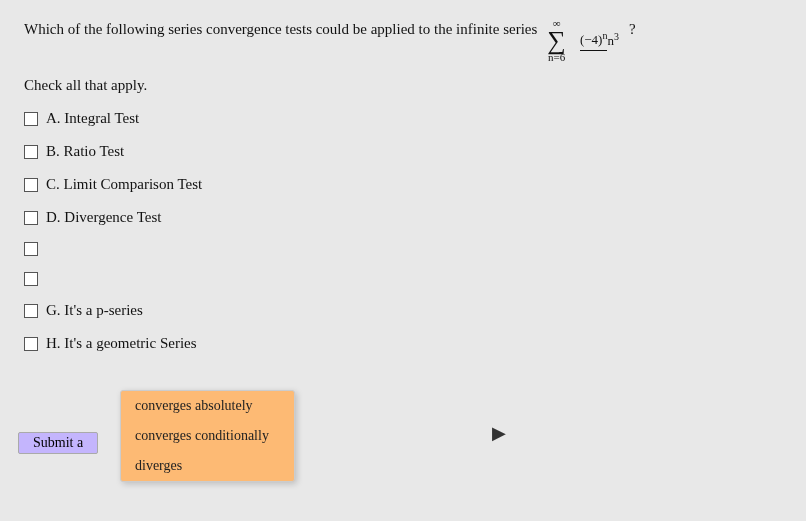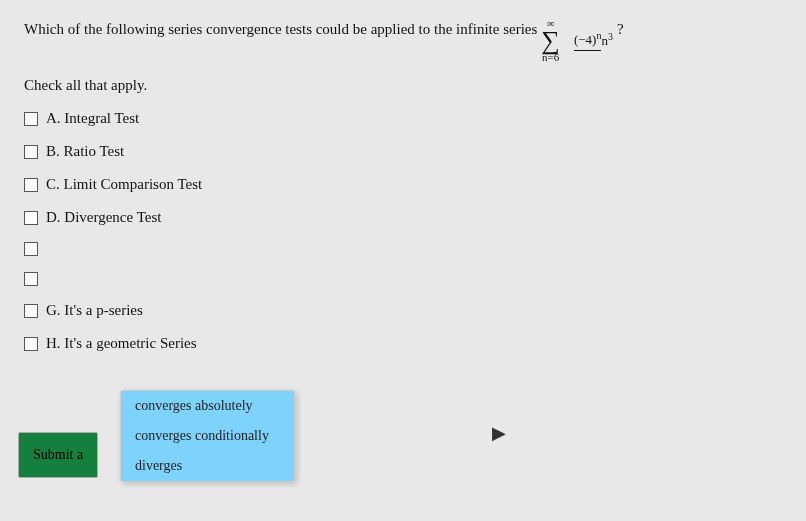--- a/index.html
+++ b/index.html
@@ -12,21 +12,21 @@
       height: 521px;
       overflow: hidden;
       position: relative;
     }
     .main-content {
       padding: 18px 24px 18px 24px;
     }
     .question-line {
       display: flex;
       align-items: flex-start;
-      gap: 4px;
+      gap: 10px;
       margin-bottom: 14px;
       line-height: 1.5;
       text-align: center;
     }
     .question-text {
       font-size: 15px;
       line-height: 1.55;
     }
     .sigma-container {
       display: inline-flex;
@@ -93,43 +93,43 @@
       font-size: 15px;
     }
     .checkmark-icon {
       font-size: 14px;
       color: #333;
     }
     .dropdown-menu {
       position: absolute;
       left: 120px;
       top: 390px;
-      background: #7dd3fc;
+      background: #fdba74;
       border: 1px solid #ccc;
       border-radius: 3px;
       box-shadow: 2px 2px 6px rgba(0,0,0,0.18);
       z-index: 10;
       min-width: 175px;
     }
     .dropdown-item {
       padding: 7px 14px;
       font-size: 14px;
       cursor: pointer;
       color: #222;
       font-family: Georgia, serif;
     }
     .submit-area {
       position: absolute;
       left: 18px;
       top: 432px;
     }
     .submit-btn {
-      background: #15803d;
+      background: #c4b5fd;
       border: 1px solid #aaa;
-      padding: 14px 14px;
+      padding: 2px 14px;
       font-size: 14px;
       font-family: Georgia, serif;
       cursor: pointer;
       border-radius: 2px;
     }
     .cursor-arrow {
       position: absolute;
       left: 492px;
       top: 422px;
       font-size: 18px;

